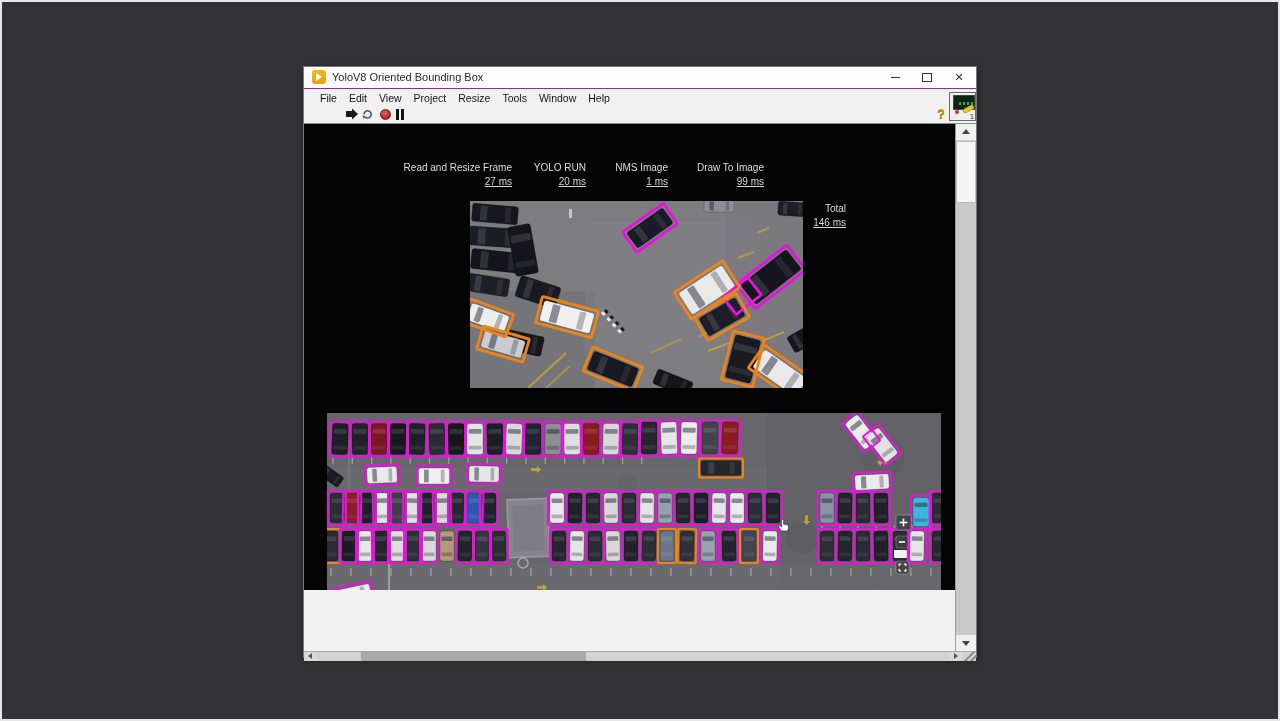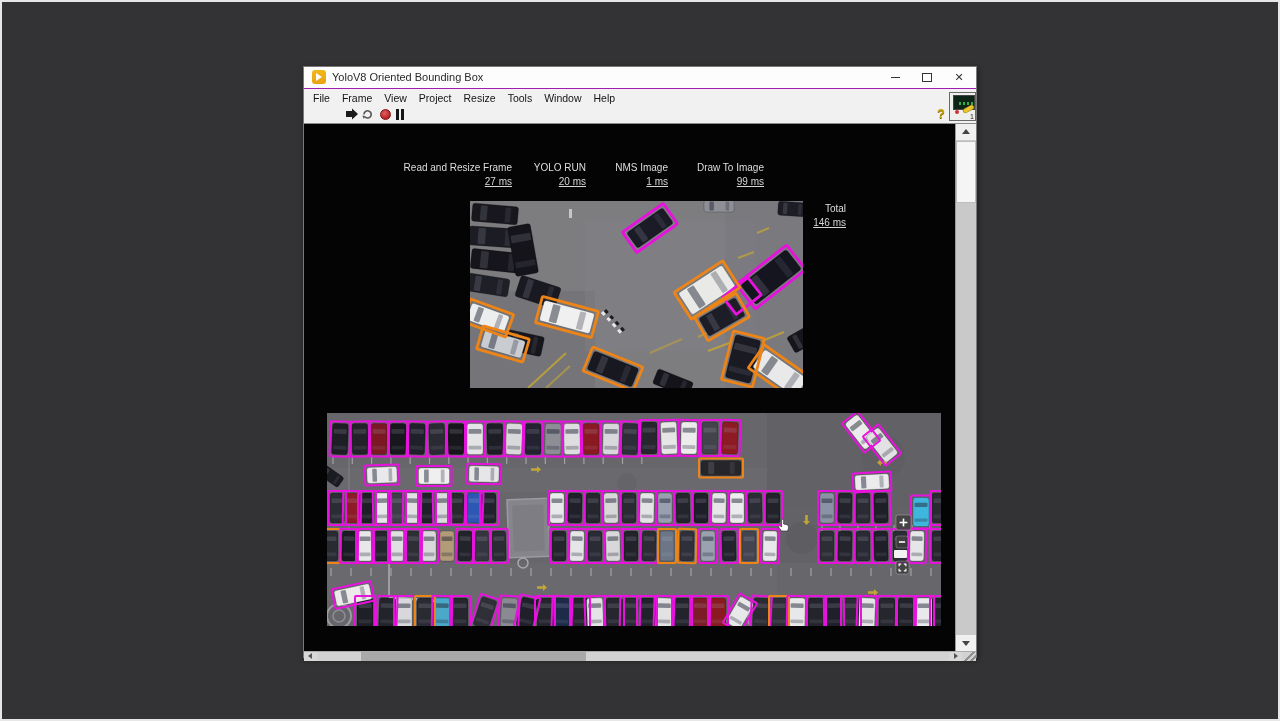--- a/index.html
+++ b/index.html
@@ -22,21 +22,21 @@
   .win-btn{position:absolute;top:0;width:30px;height:20px;text-align:center;color:#333;
     font-size:11px;line-height:20px;cursor:default;}
   .btn-min{right:66px;}
   .btn-max{right:34px;}
   .btn-close{right:2px;}
   .max-glyph{display:inline-block;width:8px;height:7px;border:1px solid #333;margin-top:6px;}
   .min-glyph{display:inline-block;width:9px;height:1px;background:#333;margin-bottom:3px;}
 
   
   .menubar{height:17px;background:#f1f1f1;display:flex;align-items:center;
-    padding-left:3px;font-size:10.5px;color:#141414;}
+    padding-left:10px;font-size:10.5px;color:#141414;}
   .menu-item{padding:1px 6px;white-space:nowrap;}
 
   
   .toolbar{position:relative;height:17px;background:#f1f1f1;border-bottom:1px solid #8a8a8a;}
   .tb-icon{position:absolute;top:2px;}
   .run-icon{left:41px;}
   .cont-icon{left:56px;}
   .abort-icon{left:76px;top:3px;width:11px;height:11px;border-radius:50%;
     background:radial-gradient(circle at 40% 35%,#e06060,#b92222 70%);border:1px solid #7d1010;box-sizing:border-box;}
   .pause-icon{left:92px;top:3px;width:10px;height:11px;}
@@ -51,21 +51,21 @@
     border:1px solid #444;}
   .vi-wave{position:absolute;left:5px;top:6px;width:15px;height:3px;
     background:repeating-linear-gradient(90deg,#2fae4c 0 2px,transparent 2px 4px);}
   .vi-wrench{position:absolute;left:13px;top:14px;width:11px;height:4px;background:#e8c52c;
     transform:rotate(-28deg);border-radius:2px;box-shadow:0 0 0 .5px #8a7408;}
   .vi-dot{position:absolute;left:5px;top:17px;width:4px;height:4px;border-radius:50%;background:#c33;}
   .vi-num{position:absolute;right:1px;bottom:0px;font-size:7px;color:#222;}
 
   
   .content{position:relative;display:flex;height:527px;}
-  .panel{position:relative;width:651px;height:527px;background:#040404;overflow:hidden;}
+  .panel{position:relative;width:651px;height:466px;background:#040404;overflow:hidden;}
 
   
   .metric{position:absolute;top:38px;width:150px;text-align:right;color:#dedede;font-size:10px;line-height:11px;}
   .metric .val{margin-top:3px;color:#d6d6d6;text-decoration:underline;}
 
   .det-img{position:absolute;display:block;}
   #top-image{left:166px;top:77px;width:333px;height:187px;}
   #bottom-image{left:23px;top:289px;width:614px;height:213px;}
 
   
@@ -103,21 +103,21 @@
           <div class="tri"></div>
         </div>
       <div class="title-text">YoloV8 Oriented Bounding Box</div>
       <div class="win-btn btn-min"><span class="min-glyph"></span></div>
       <div class="win-btn btn-max"><span class="max-glyph"></span></div>
       <div class="win-btn btn-close">✕</div>
     </div>
 
     <div class="menubar" id="menubar">
         <div class="menu-item">File</div>
-        <div class="menu-item">Frame</div>
+        <div class="menu-item">Edit</div>
         <div class="menu-item">View</div>
         <div class="menu-item">Project</div>
         <div class="menu-item">Resize</div>
         <div class="menu-item">Tools</div>
         <div class="menu-item">Window</div>
         <div class="menu-item">Help</div>
       </div>
 
     <div class="toolbar">
       <svg class="tb-icon run-icon" width="14" height="13" viewBox="0 0 14 13">

